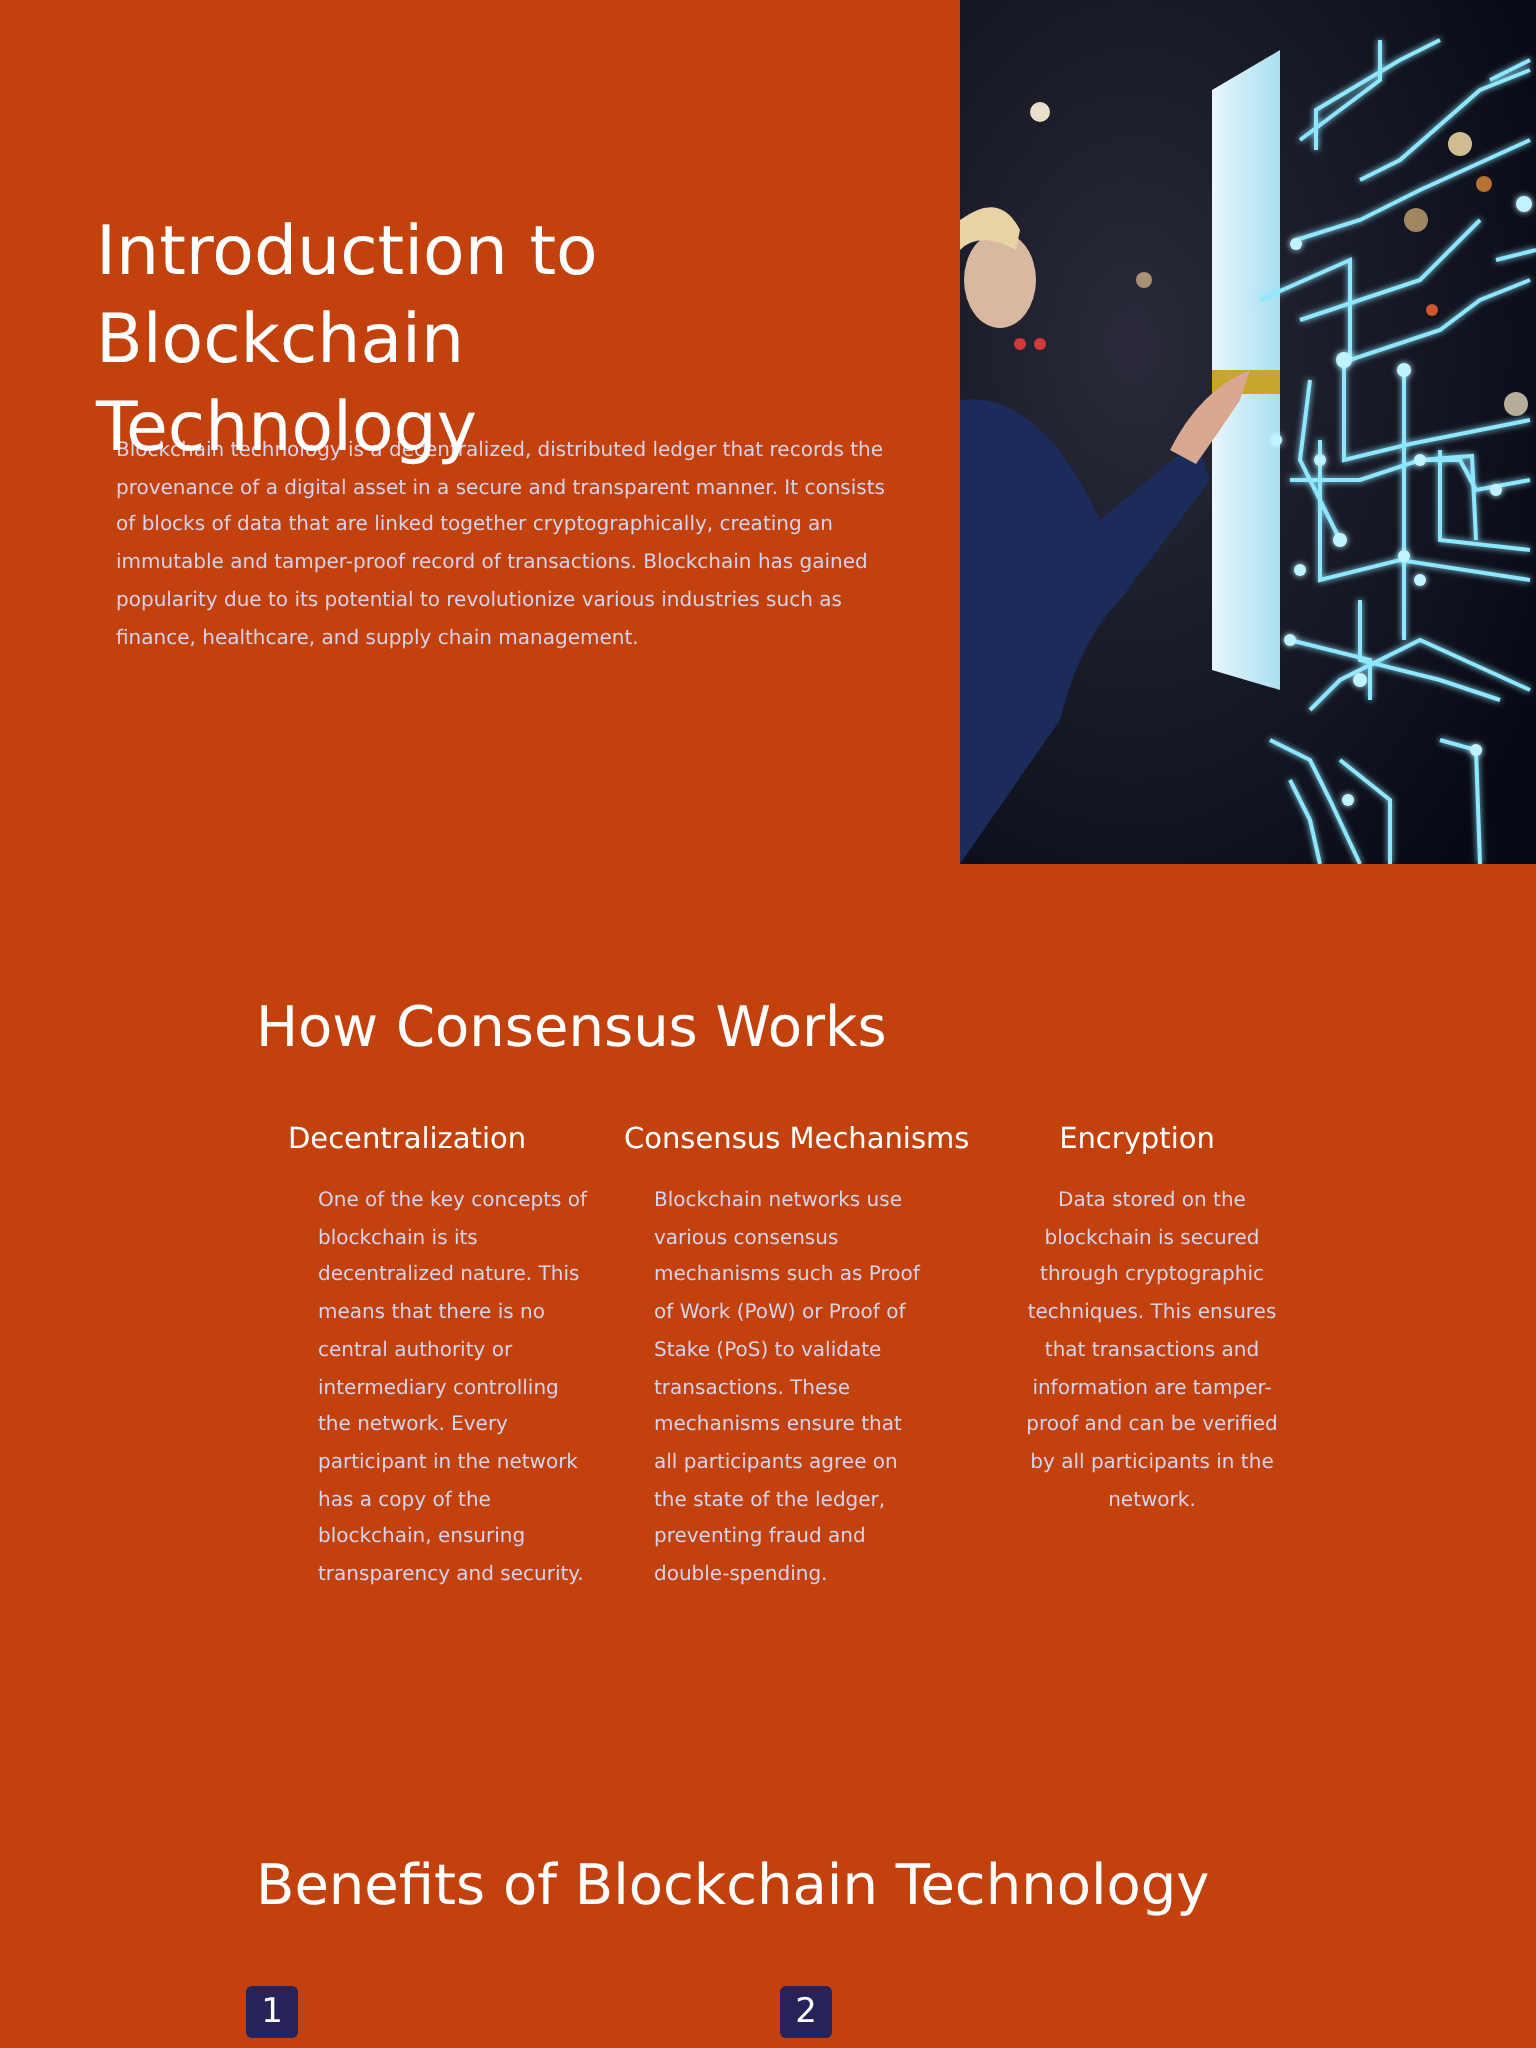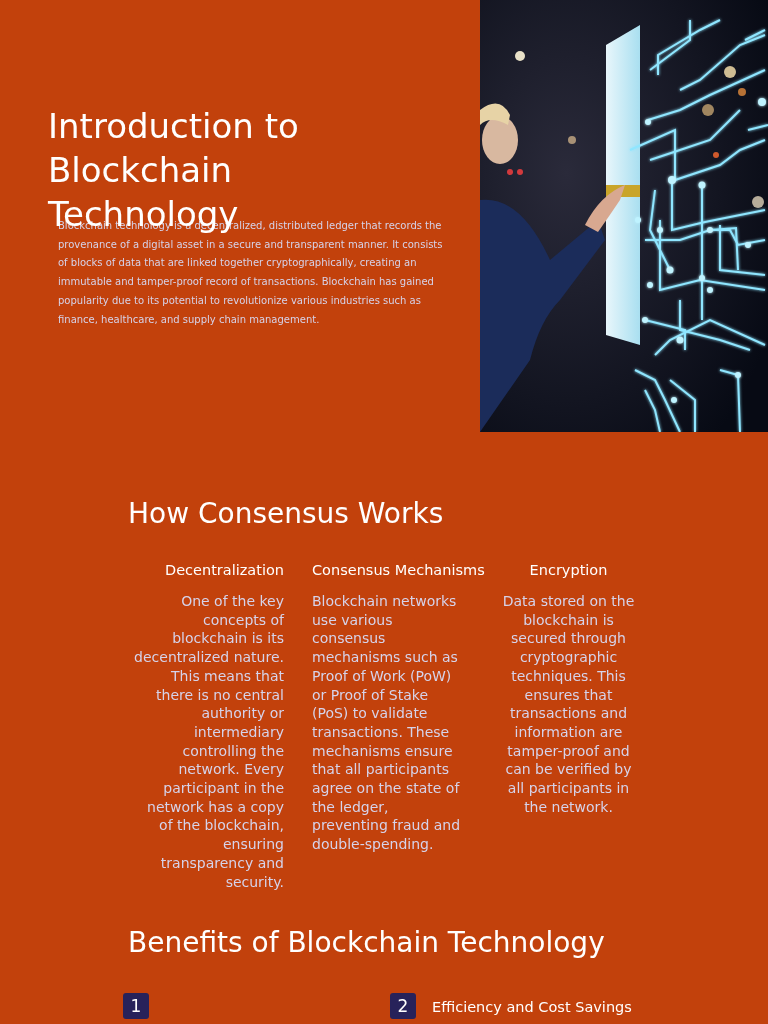--- a/index.html
+++ b/index.html
@@ -71,26 +71,26 @@
   }
   .col-title {
     margin: 0;
     font-size: 14.5px;
     font-weight: normal;
     color: #ffffff;
     line-height: 20px;
     white-space: nowrap;
   }
   .col-text {
-    margin: 12px 0 0 0;
-    font-size: 14px;
+    margin: 12px 0 0 15px;
+    font-size: 10px;
     line-height: 18.7px;
     color: #d6d3ea;
   }
-  .col-1 { left: 134px; width: 150px; text-align: right; }
+  .col-1 { left: 144px; width: 150px; }
   .col-2 { left: 312px; width: 150px; }
   .col-3 { left: 496px; width: 145px; text-align: center; }
 
   
   .benefits-title { top: 926px; }
   .benefit {
     position: absolute;
     top: 991px;
     display: flex;
     align-items: center;
@@ -229,17 +229,16 @@
   </section>
 
   <section>
     <h2 class="section-title benefits-title">Benefits of Blockchain Technology</h2>
 
     <div class="benefit benefit-1">
       <span class="benefit-num">1</span>
     </div>
     <div class="benefit benefit-2">
       <span class="benefit-num">2</span>
-      <span class="benefit-label">Efficiency and Cost Savings</span>
     </div>
   </section>
 
 </div>
 
 </body></html>

